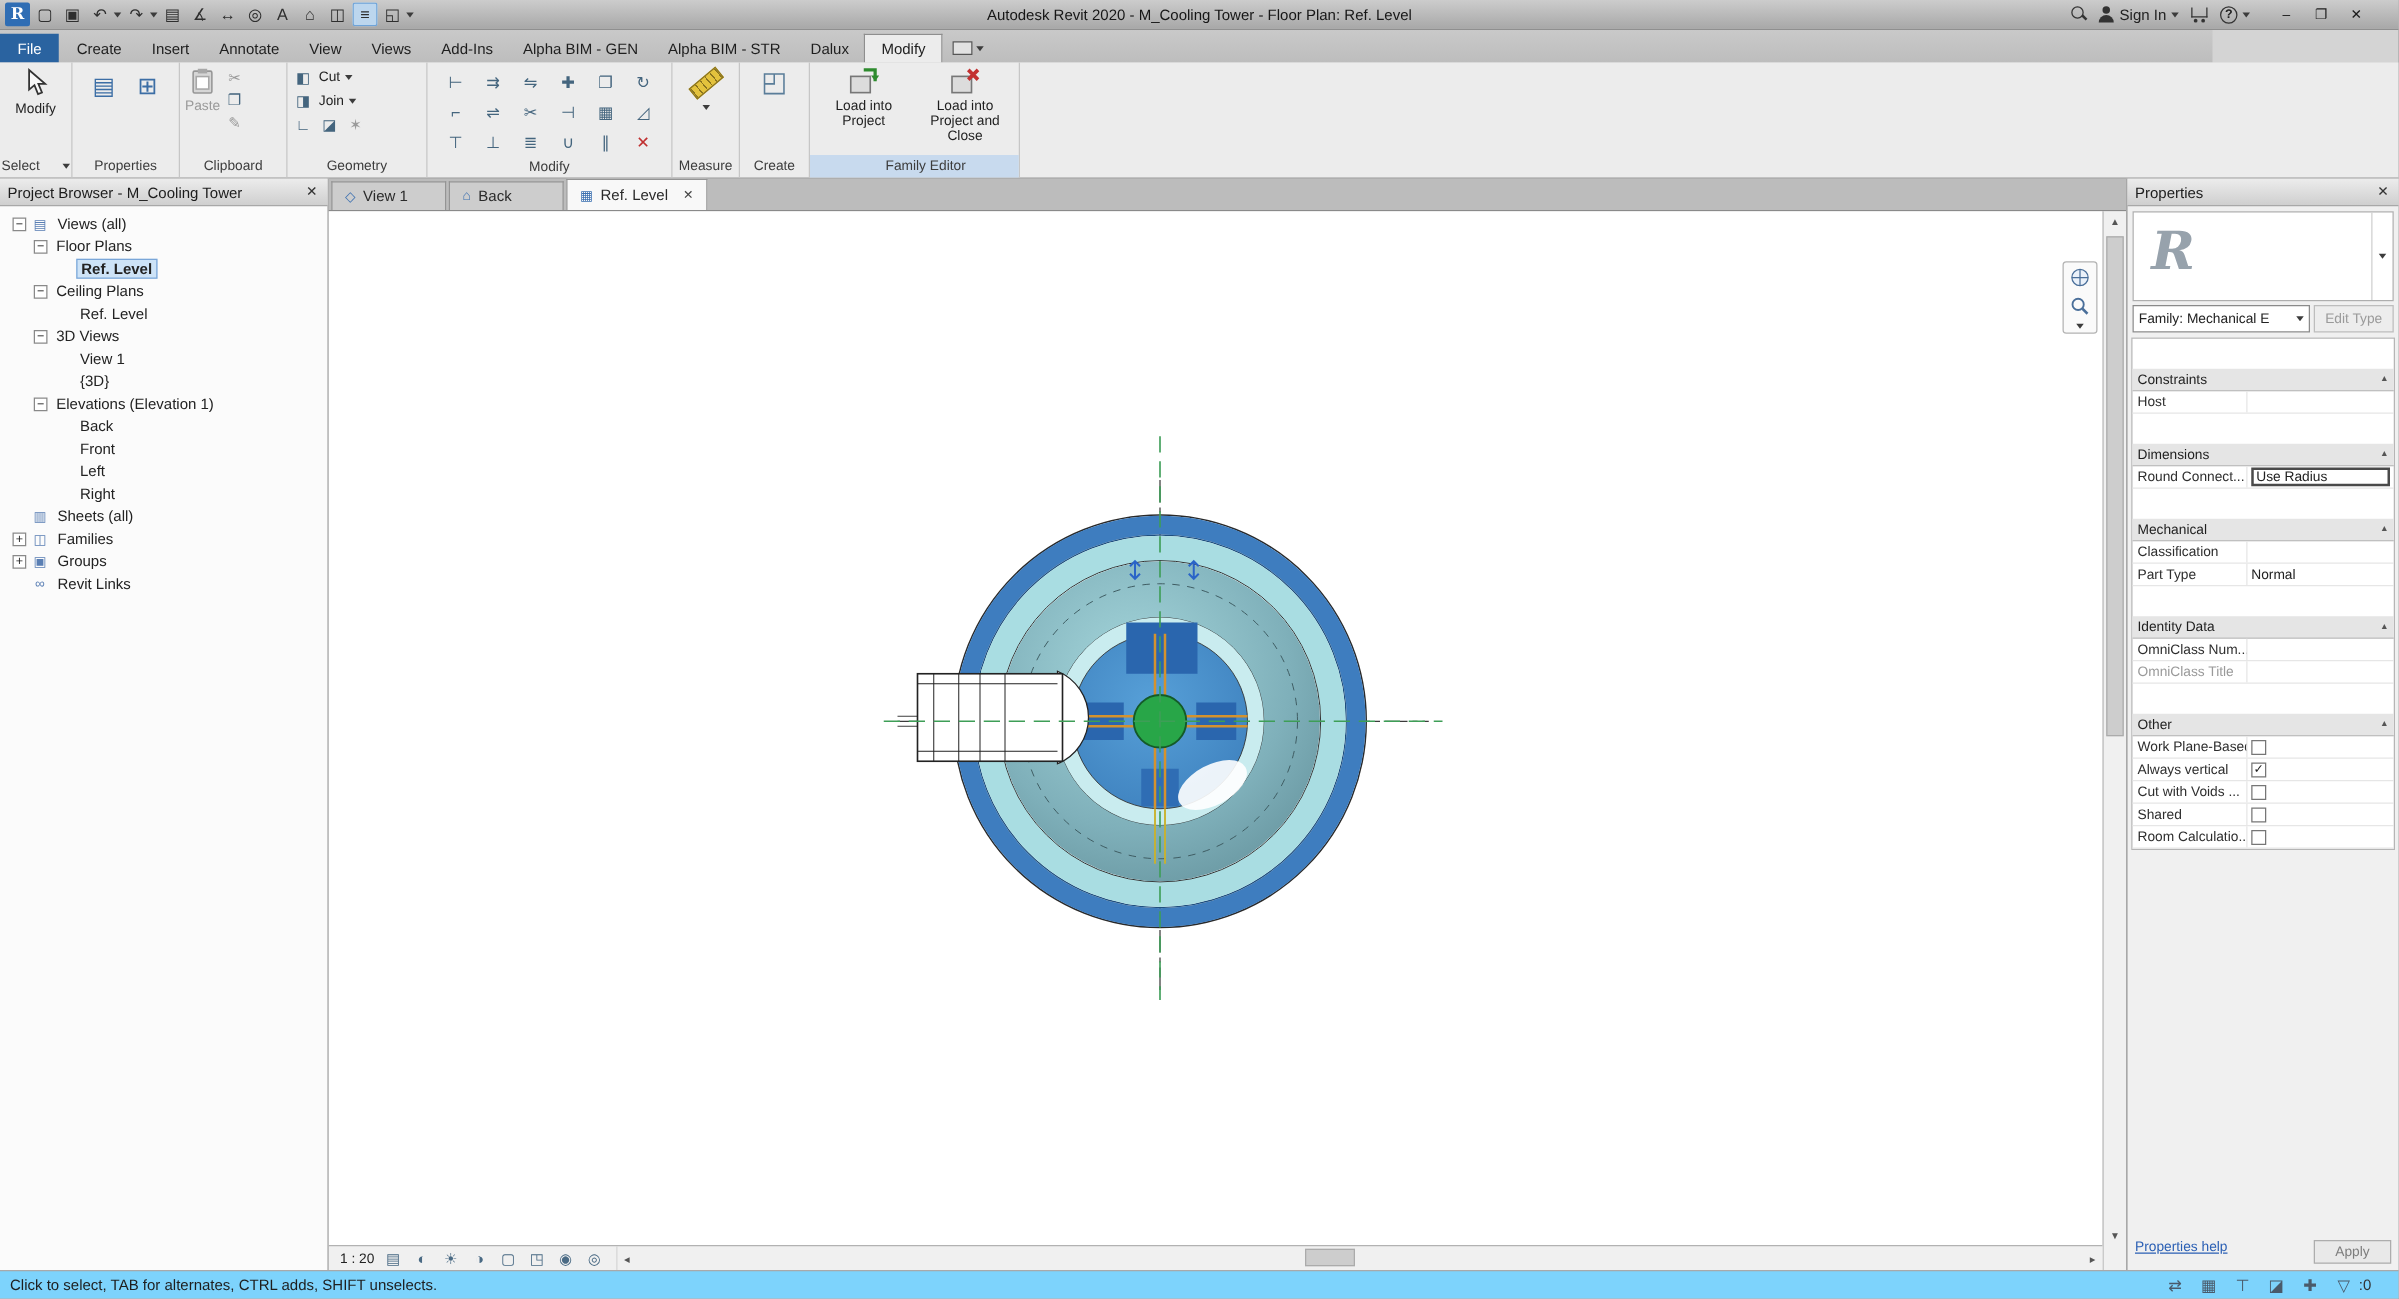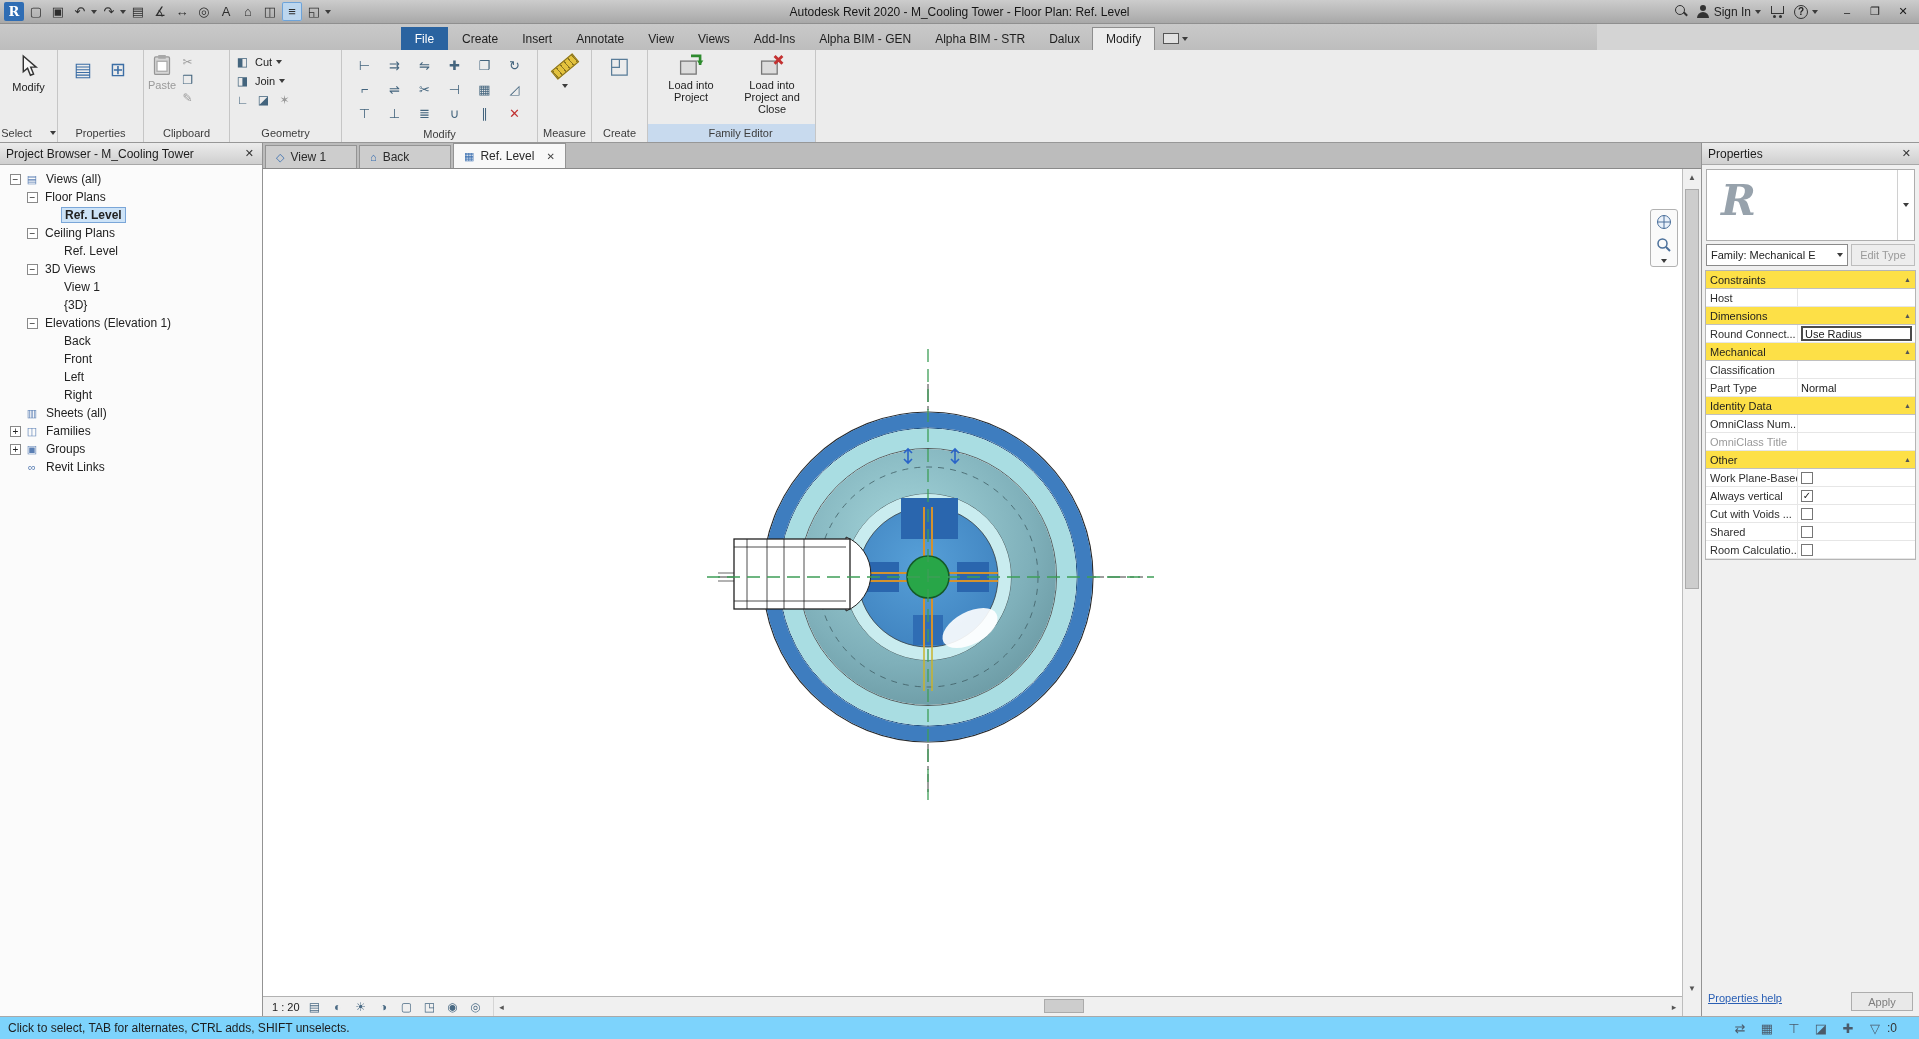--- a/index.html
+++ b/index.html
@@ -10,37 +10,37 @@
   
   .titlebar{position:absolute;left:0;top:0;width:1919px;height:24px;
     background:linear-gradient(#cccccc,#a8a8a8);display:flex;align-items:center;border-bottom:1px solid #8f8f8f;box-sizing:border-box;}
   .qat{display:flex;align-items:center;gap:2px;padding-left:4px;}
   .qicon{width:20px;height:19px;display:flex;align-items:center;justify-content:center;font-size:13px;color:#2e2e2e;border-radius:2px;}
   .qicon.logo{background:#2f6db4;color:#fff;font-weight:bold;font-family:"DejaVu Serif",serif;font-size:13px;}
   .qicon.active{background:#bcd6ee;box-shadow:inset 0 0 0 1px #6ea3d8;}
   .car{width:0;height:0;border-left:3px solid transparent;border-right:3px solid transparent;border-top:4px solid #3c3c3c;display:inline-block;}
   .qat .car{margin-left:-1px;}
   .title-text{position:absolute;left:50%;transform:translateX(-50%);color:#161616;font-size:12px;white-space:nowrap;}
-  .title-right{margin-left:auto;display:flex;align-items:center;gap:9px;padding-right:2px;}
+  .title-right{margin-left:auto;display:flex;align-items:center;gap:9px;padding-right:20px;}
   .tr-ic{display:flex;align-items:center;gap:4px;color:#222;}
   .search-ic{width:13px;height:13px;position:relative;display:inline-block;}
   .search-ic::before{content:"";position:absolute;left:0;top:0;width:8px;height:8px;border:1.6px solid #333;border-radius:50%;}
   .search-ic::after{content:"";position:absolute;left:8px;top:8px;width:5px;height:1.8px;background:#333;transform:rotate(45deg);}
   .user-ic{width:13px;height:13px;position:relative;display:inline-block;}
   .user-ic::before{content:"";position:absolute;left:3.5px;top:0;width:6px;height:6px;border-radius:50%;background:#333;}
   .user-ic::after{content:"";position:absolute;left:0.5px;top:7px;width:12px;height:6px;border-radius:6px 6px 0 0;background:#333;}
   .cart-ic{width:15px;height:13px;position:relative;display:inline-block;}
   .cart-ic::before{content:"";position:absolute;left:1px;top:1px;width:11px;height:7px;border:1.5px solid #333;border-top:none;}
   .cart-ic::after{content:"";position:absolute;left:3px;top:10px;width:3px;height:3px;border-radius:50%;background:#333;box-shadow:6px 0 0 #333;}
   .help-ic{width:14px;height:14px;border:1.4px solid #333;border-radius:50%;display:flex;align-items:center;justify-content:center;font-size:10px;font-weight:bold;box-sizing:border-box;}
   .winbtns{display:flex;margin-left:6px;}
   .winbtn{width:28px;height:22px;display:flex;align-items:center;justify-content:center;font-size:11px;color:#1a1a1a;}
 
   
-  .tabsrow{position:absolute;left:0;top:24px;width:1597px;height:26px;background:linear-gradient(#c9c9c9,#bdbdbd);display:flex;align-items:flex-end;justify-content:center;}
+  .tabsrow{position:absolute;left:0;top:24px;width:1770px;height:26px;background:linear-gradient(#c9c9c9,#bdbdbd);display:flex;align-items:flex-end;}
   .tab{padding:5px 12px 4px;font-size:12px;color:#1e1e1e;white-space:nowrap;}
   .tab.file{background:#2a63a0;color:#fff;padding:5px 14px 4px;margin-right:2px;}
   .tab.active{background:#ececec;border:1px solid #8e8e8e;border-bottom:none;padding:4px 13px 4px;}
   .tab-extra{display:flex;align-items:center;gap:3px;padding:0 8px 6px;}
   .mini-ic{width:14px;height:9px;border:1px solid #555;background:#e2e2e2;display:inline-block;}
 
   
   .ribbon{position:absolute;left:0;top:50px;width:1919px;height:93px;background:#ececec;border-bottom:1px solid #979797;display:flex;box-sizing:border-box;}
   .panel{display:flex;flex-direction:column;border-right:1px solid #c6c6c6;box-sizing:border-box;}
   .panel-content{flex:1;display:flex;padding:3px 4px 0;gap:3px;}
@@ -88,21 +88,21 @@
   .props{position:absolute;left:1701px;top:143px;width:218px;bottom:23px;background:#f0f0f0;border-left:1px solid #939393;display:flex;flex-direction:column;box-sizing:border-box;}
   .preview{margin:4px 4px 3px;height:70px;background:#fff;border:1px solid #aeaeae;position:relative;flex:none;}
   .bigR{position:absolute;left:14px;top:6px;font-family:"DejaVu Serif",serif;font-style:italic;font-weight:bold;font-size:42px;color:#97a2ac;}
   .prevdrop{position:absolute;right:0;top:0;bottom:0;width:16px;border-left:1px solid #d0d0d0;display:flex;align-items:center;justify-content:center;}
   .famrow{margin:0 4px 4px;display:flex;gap:3px;height:22px;flex:none;}
   .famsel{flex:1;background:#fff;border:1px solid #8a8a8a;display:flex;align-items:center;padding:0 4px;font-size:11px;white-space:nowrap;overflow:hidden;box-sizing:border-box;}
   .famsel .car{margin-left:auto;}
   .edittype{width:64px;display:flex;align-items:center;justify-content:center;gap:3px;font-size:11px;color:#9a9a9a;border:1px solid #bdbdbd;background:#ededed;box-sizing:border-box;}
   .grid{margin:0 3px;background:#fff;border:1px solid #b5b5b5;font-size:11px;flex:none;}
   .grow{height:18px;display:flex;border-bottom:1px solid #e6e6e6;box-sizing:border-box;}
-  .ghead{background:#fde047;border-bottom:1px solid #c0c0c0;align-items:center;display:flex;padding:0 4px;color:#1e1e1e;}
+  .ghead{background:#e5e5e5;border-bottom:1px solid #c0c0c0;align-items:center;display:flex;padding:0 4px;color:#1e1e1e;margin-top:24px;}
   .ghx{margin-left:auto;font-size:7px;color:#555;}
   .gl{width:92px;flex:none;padding:0 4px;display:flex;align-items:center;border-right:1px solid #e6e6e6;color:#2e2e2e;white-space:nowrap;overflow:hidden;box-sizing:border-box;}
   .gl.muted{color:#9a9a9a;}
   .gv{flex:1;padding:0 3px;display:flex;align-items:center;overflow:hidden;}
   .cellfocus{border:2px solid #4a4a4a;height:15px;width:100%;display:flex;align-items:center;padding:0 2px;background:#fff;box-sizing:border-box;white-space:nowrap;}
   .cb{width:12px;height:12px;border:1px solid #767676;background:#fff;font-size:10px;line-height:10px;text-align:center;color:#1a1a1a;box-sizing:border-box;}
   .props-bottom{margin-top:auto;height:24px;display:flex;align-items:flex-start;padding:0 6px;flex:none;}
   .helplink{color:#2a5fb4;text-decoration:underline;font-size:11px;}
   .applybtn{margin-left:auto;width:62px;height:19px;background:#e9e9e9;border:1px solid #adadad;color:#7d7d7d;font-size:11px;display:flex;align-items:center;justify-content:center;box-sizing:border-box;}
 

